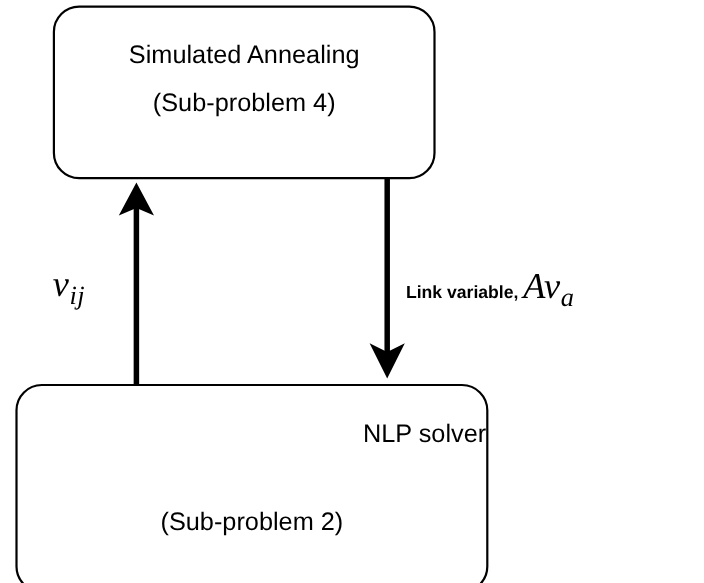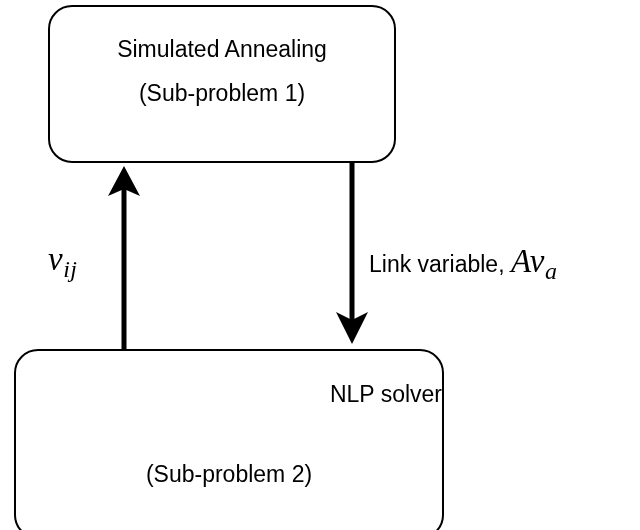--- a/index.html
+++ b/index.html
@@ -100,21 +100,22 @@
   .mathsub {
     font-family: "Liberation Serif", serif;
     font-style: italic;
     font-size: 24px;
     vertical-align: -7px;
     letter-spacing: 0.5px;
   }
   .plaintext {
     font-family: "Liberation Sans", sans-serif;
     font-style: normal;
-    font-size: 23px;
+    font-size: 16px;
+    font-weight: bold;
   }
 </style>
 </head>
 <body>
 
 <div id="canvas">
 
   <svg class="edge-svg" viewBox="0 0 640 530">
 
     <g>
@@ -123,21 +124,21 @@
     </g>
 
     <g>
       <line x1="352" y1="160" x2="352" y2="332" stroke="#000000" stroke-width="5"></line>
       <polygon points="352,344 336,312 352,320 368,312" fill="#000000"></polygon>
     </g>
   </svg>
 
   <div class="node-box" id="box-sa">
     <div class="node-label" id="sa-line1">Simulated Annealing</div>
-    <div class="node-label" id="sa-line2">(Sub-problem 1)</div>
+    <div class="node-label" id="sa-line2">(Sub-problem 4)</div>
   </div>
 
   <div class="node-box" id="box-nlp">
     <div class="node-label" id="nlp-line1">NLP solver</div>
     <div class="node-label" id="nlp-line2">(Sub-problem 2)</div>
   </div>
 
   <div class="edge-label" id="label-vij">
     <span class="mathvar">v</span><span class="mathsub">ij</span>
   </div>

